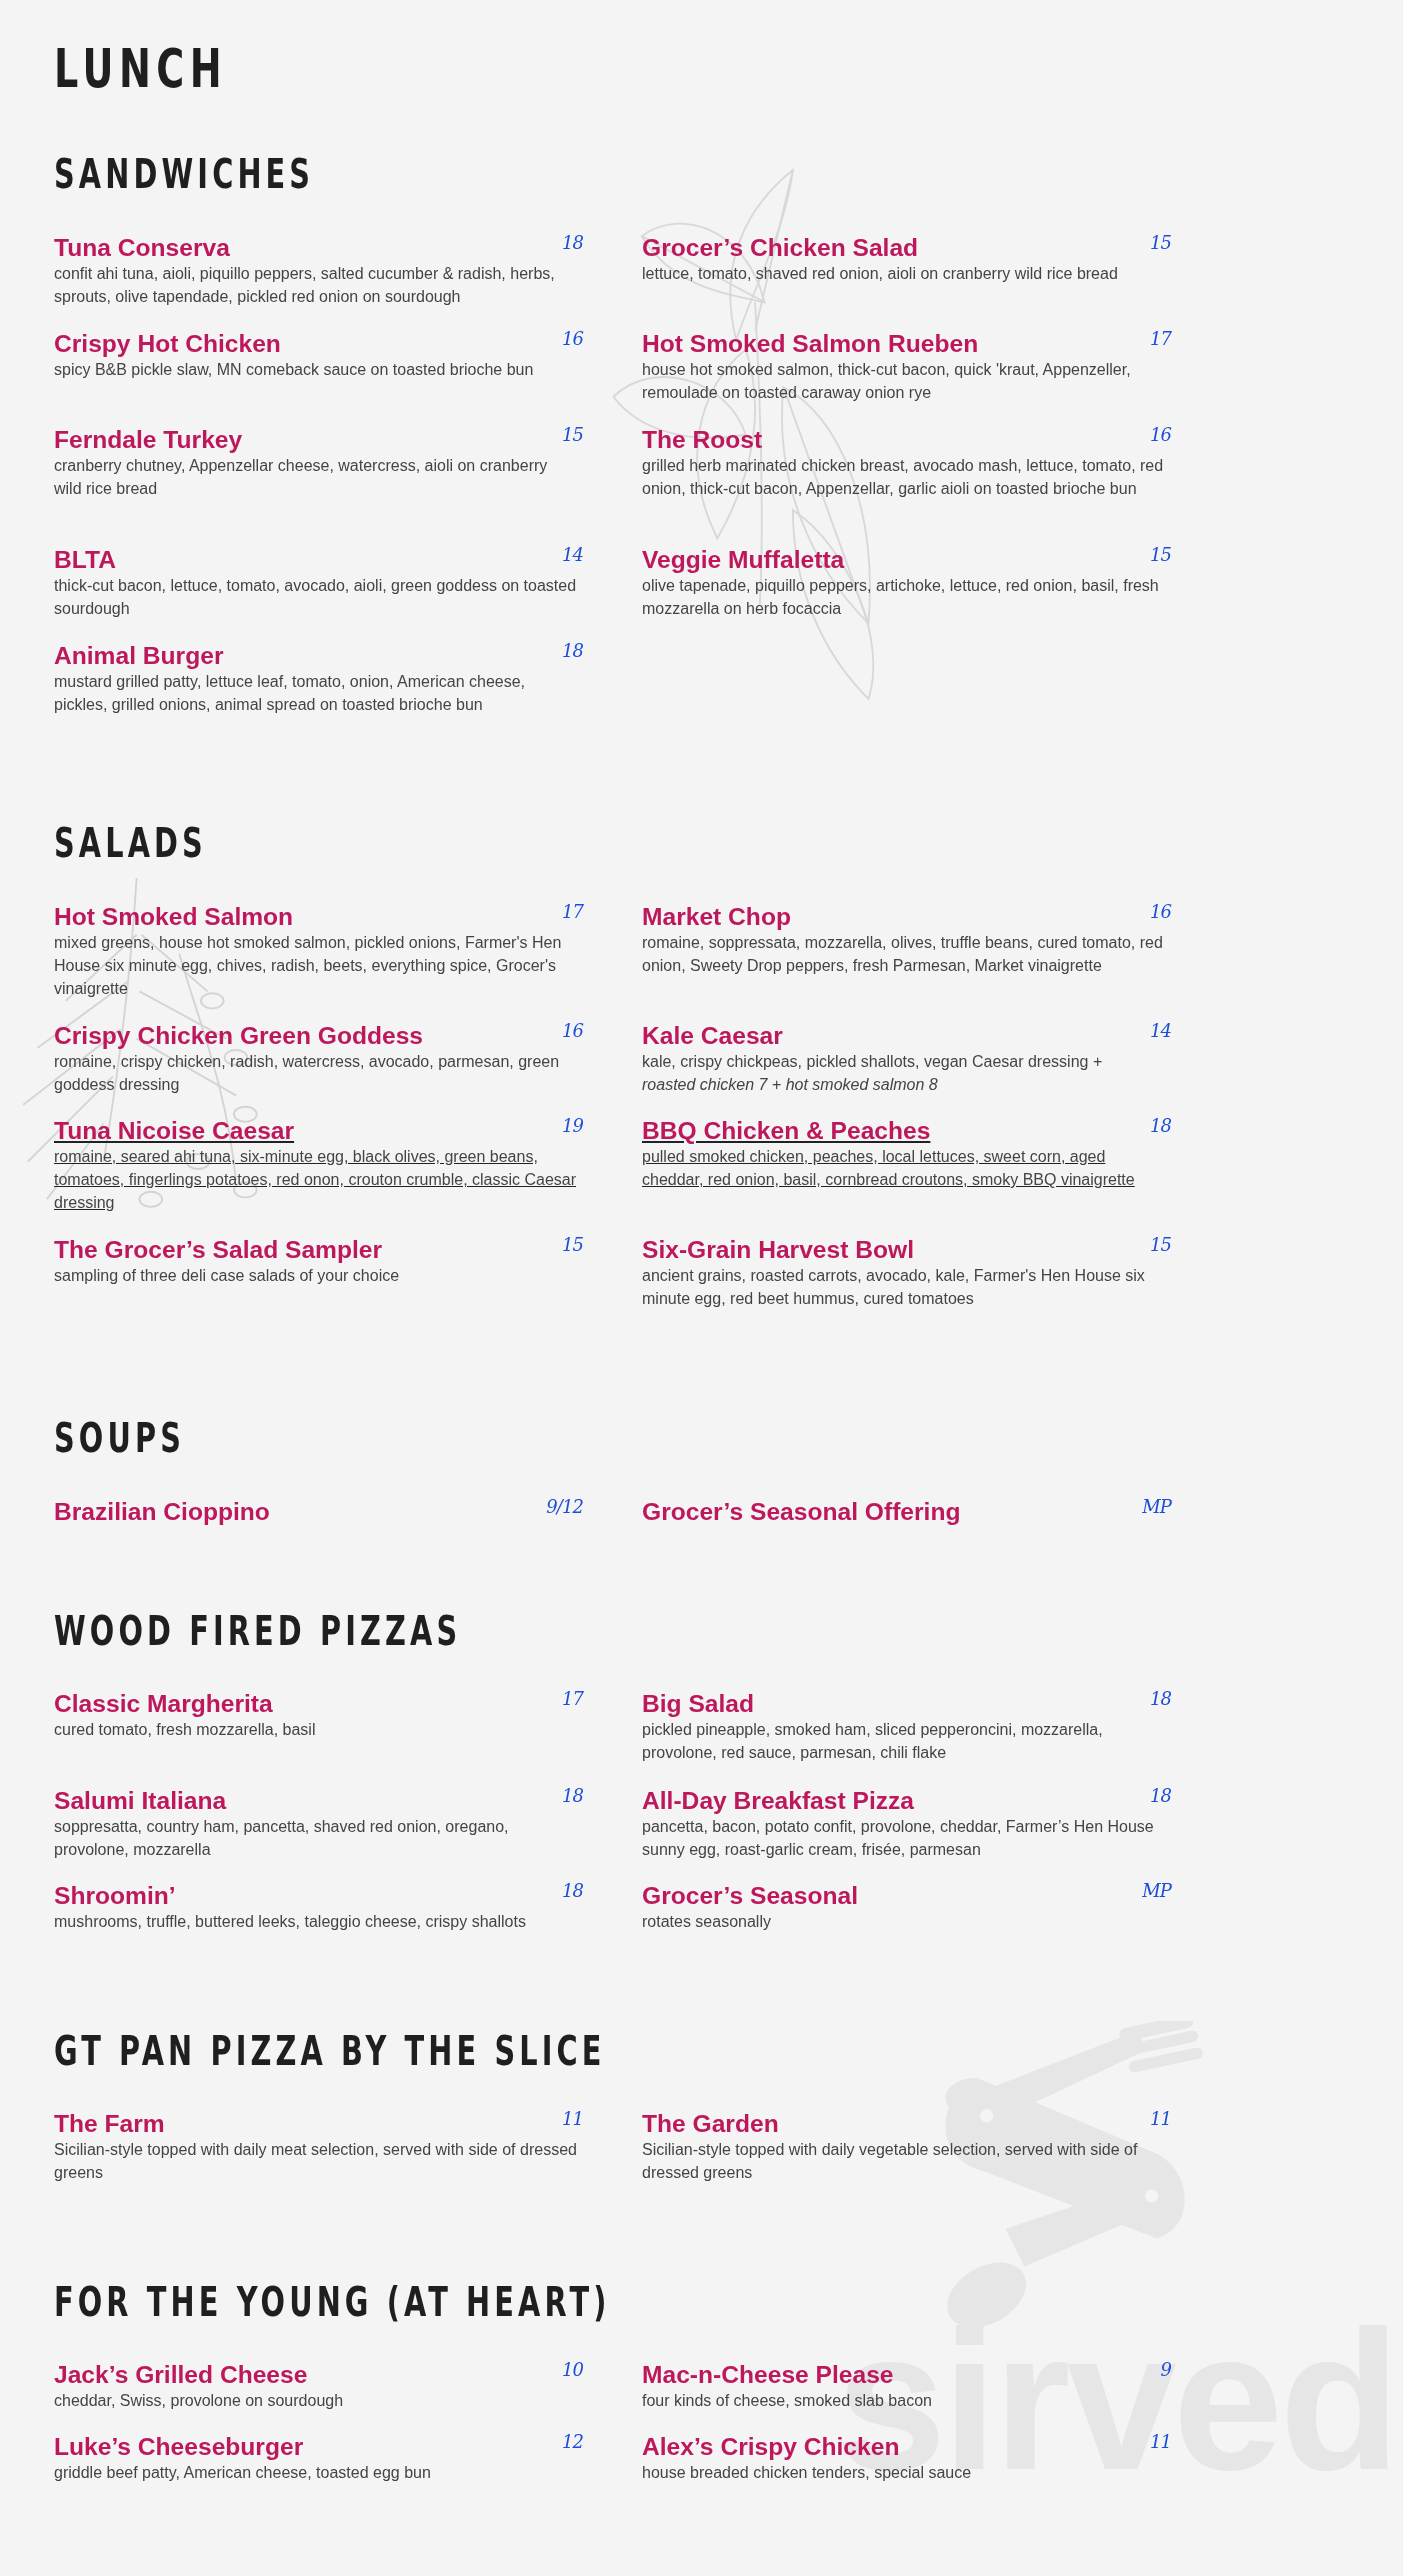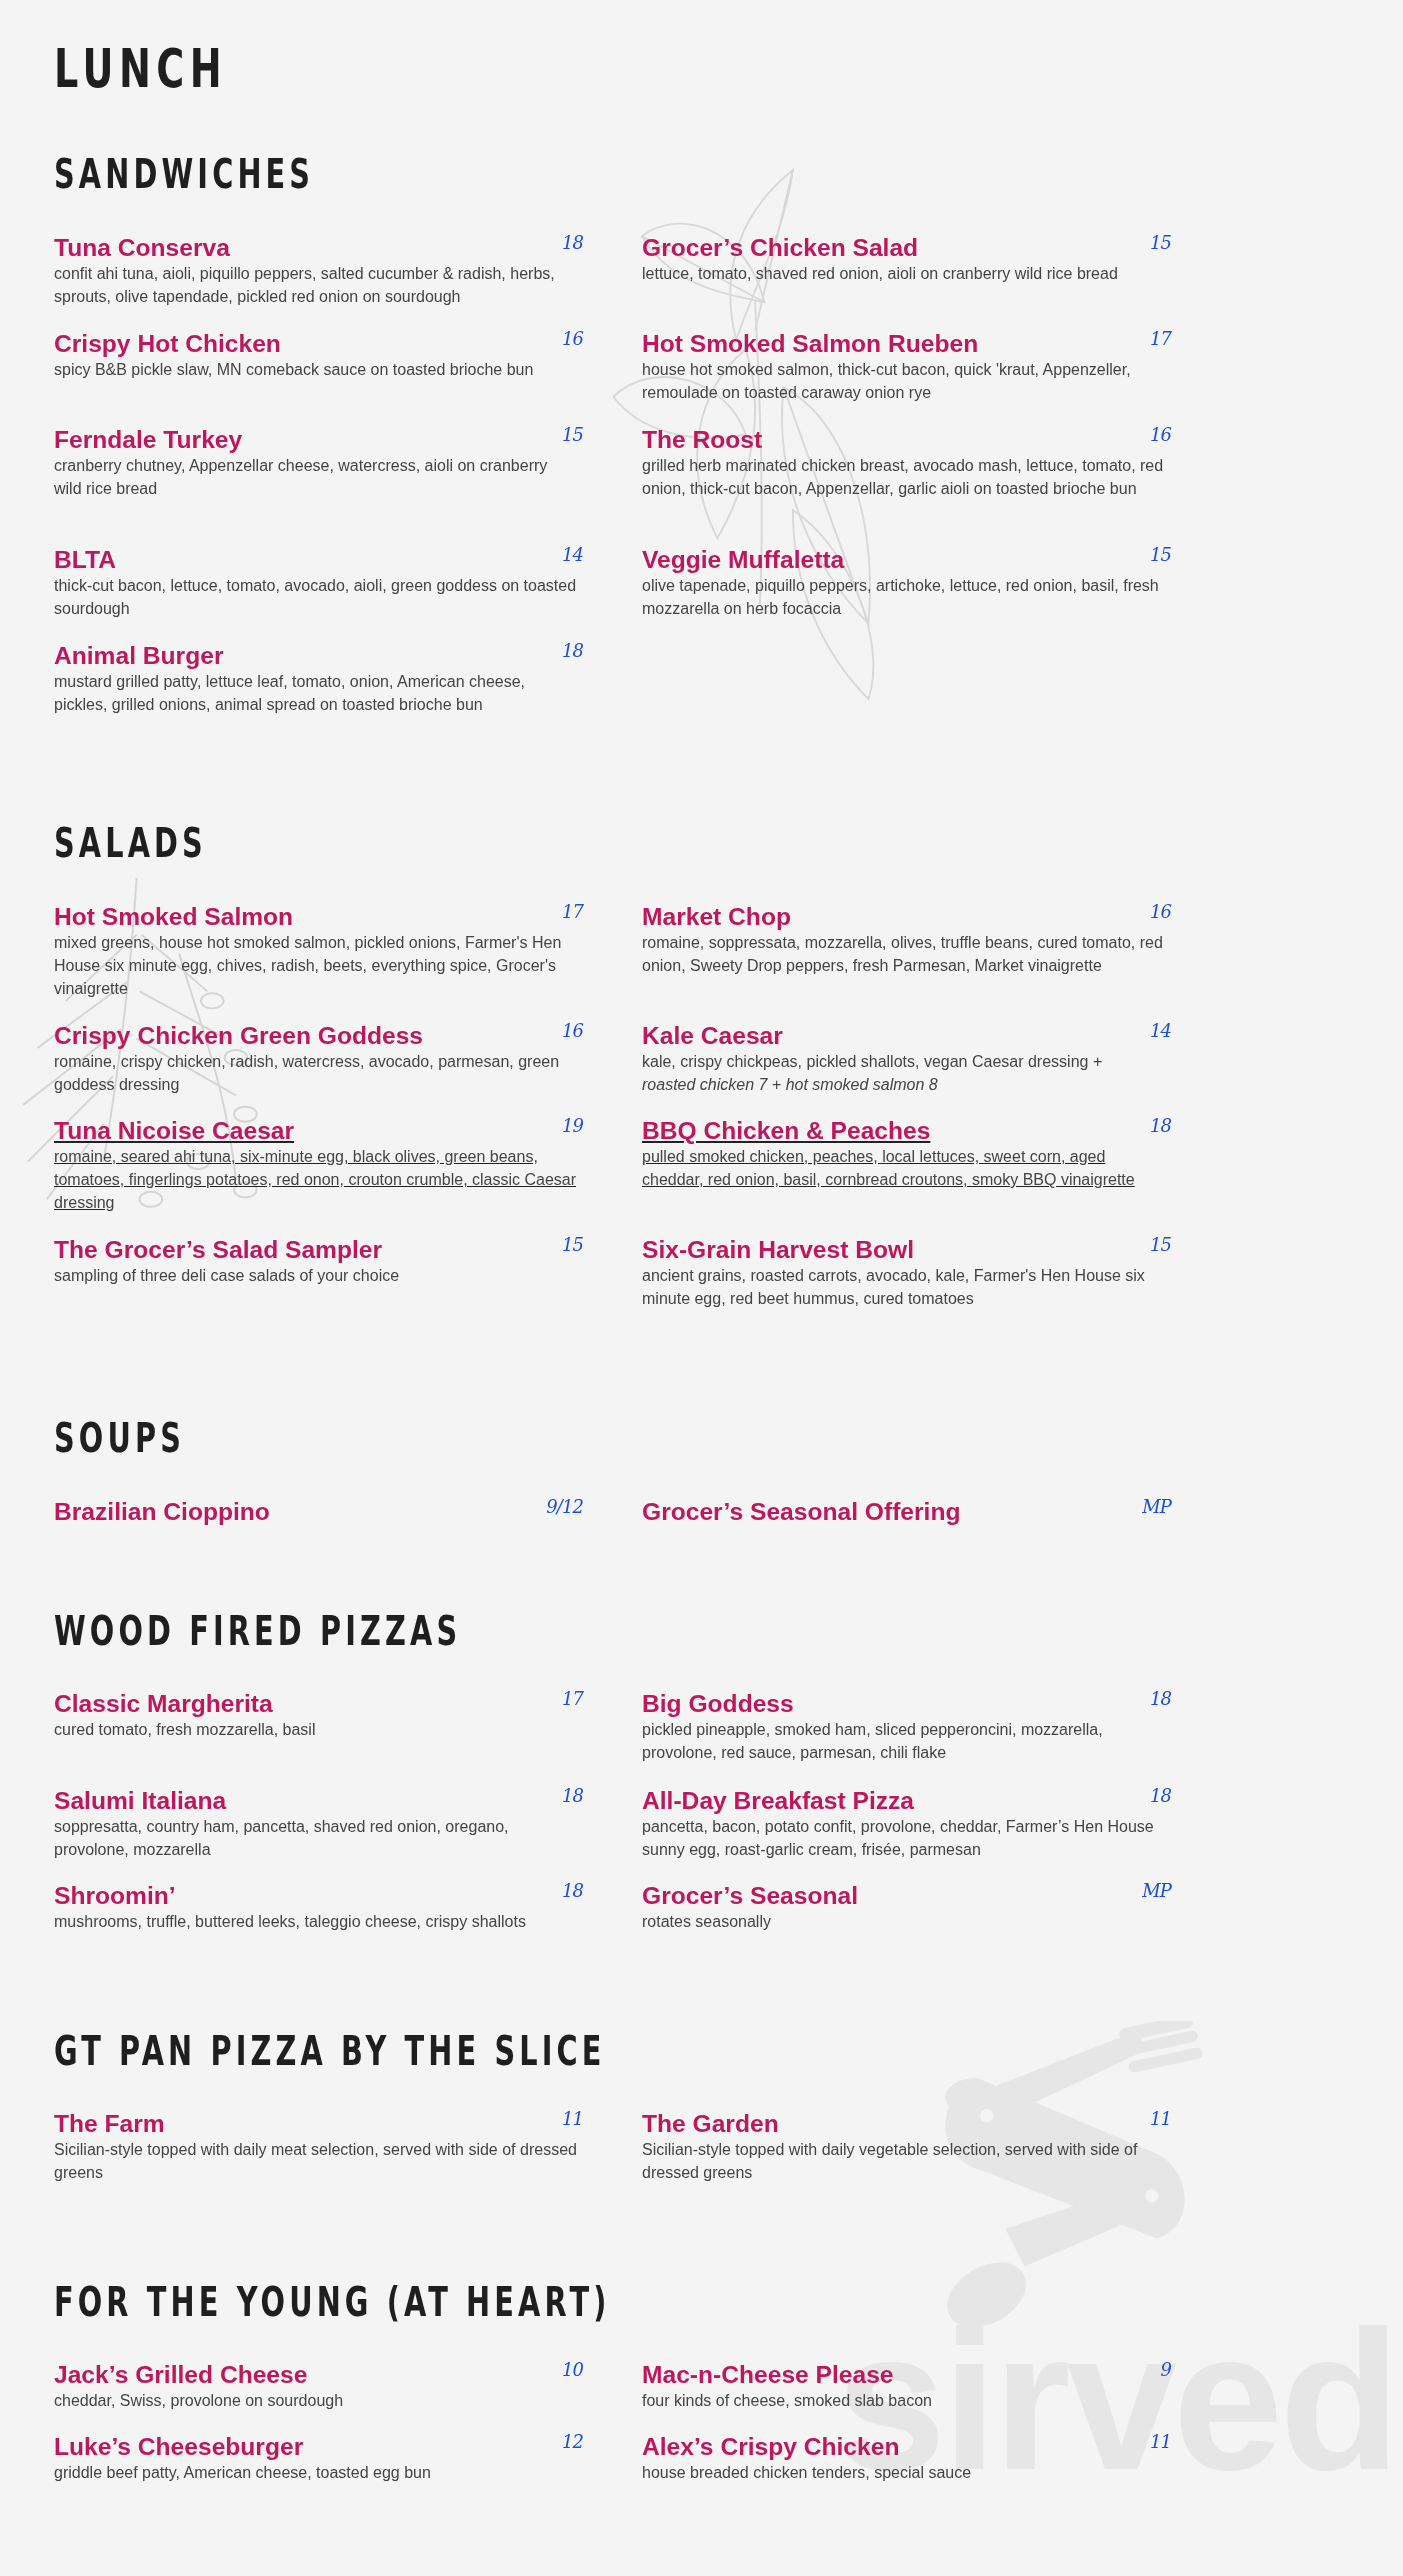--- a/index.html
+++ b/index.html
@@ -209,21 +209,21 @@
 </div>
 
 <h2 class="section-title" style="top:1608px;">WOOD FIRED PIZZAS</h2>
 
 <div class="item left" style="top:1690px;">
   <div class="item-name">Classic Margherita</div>
   <div class="item-price">17</div>
   <div class="item-desc">cured tomato, fresh mozzarella, basil</div>
 </div>
 <div class="item right" style="top:1690px;">
-  <div class="item-name">Big Goddess</div>
+  <div class="item-name">Big Salad</div>
   <div class="item-price">18</div>
   <div class="item-desc">pickled pineapple, smoked ham, sliced pepperoncini, mozzarella, provolone, red sauce, parmesan, chili flake</div>
 </div>
 
 <div class="item left" style="top:1787px;">
   <div class="item-name">Salumi Italiana</div>
   <div class="item-price">18</div>
   <div class="item-desc">soppresatta, country ham, pancetta, shaved red onion, oregano, provolone, mozzarella</div>
 </div>
 <div class="item right" style="top:1787px;">

